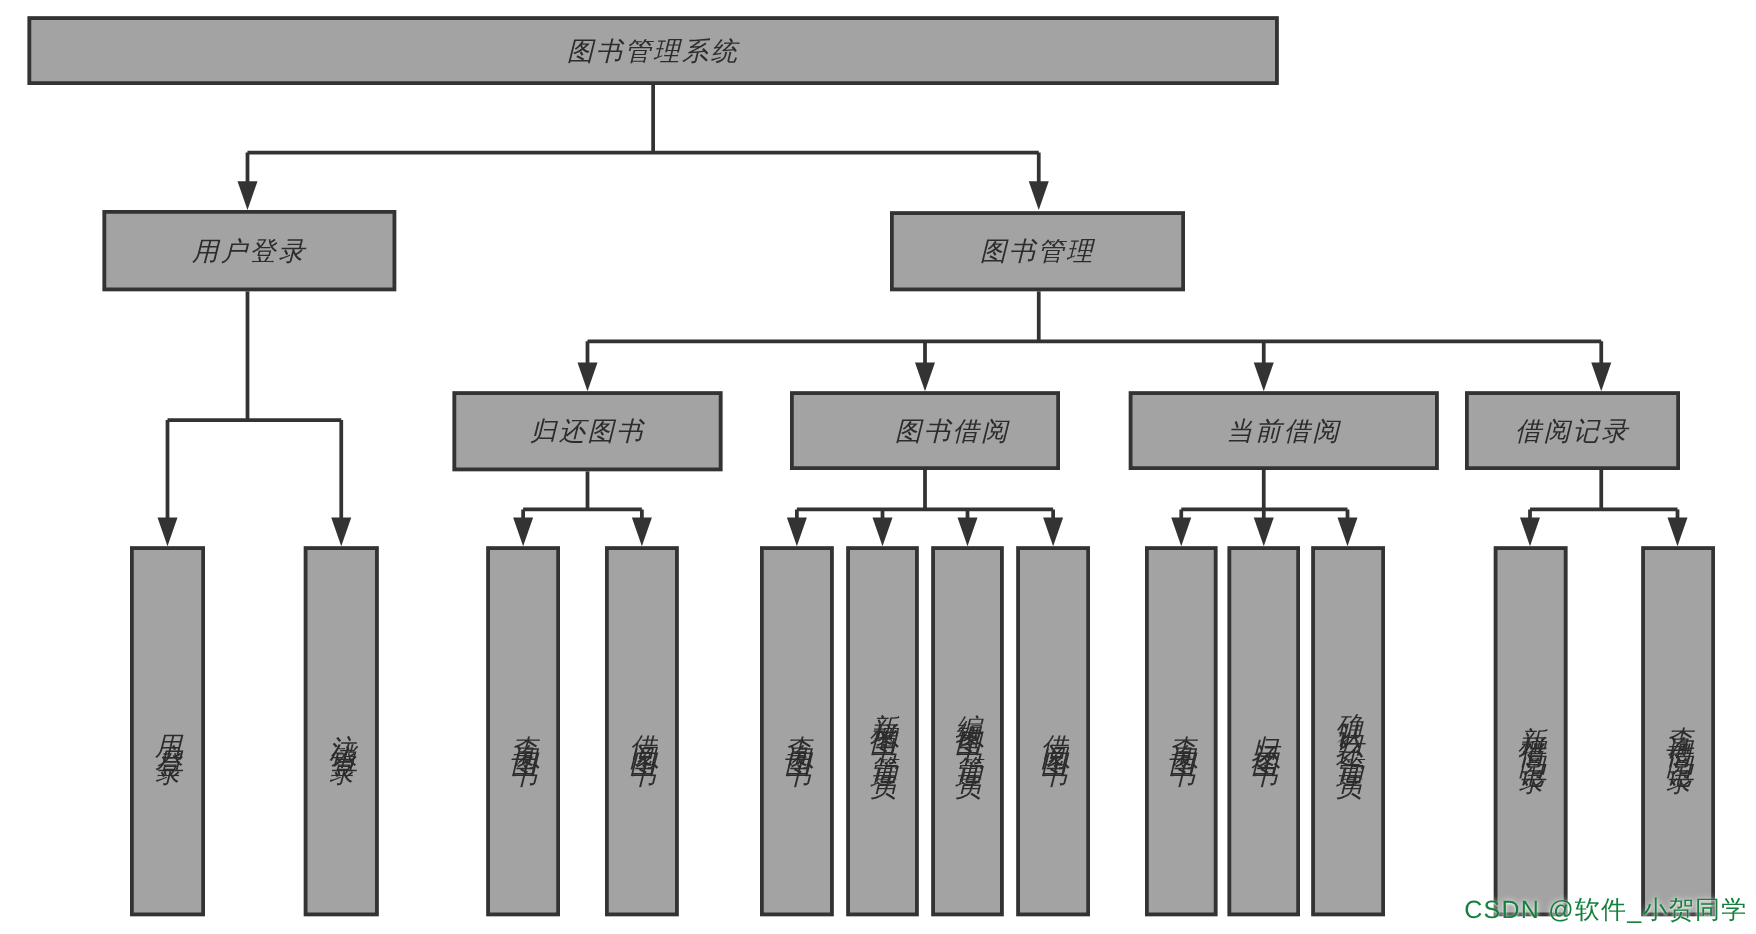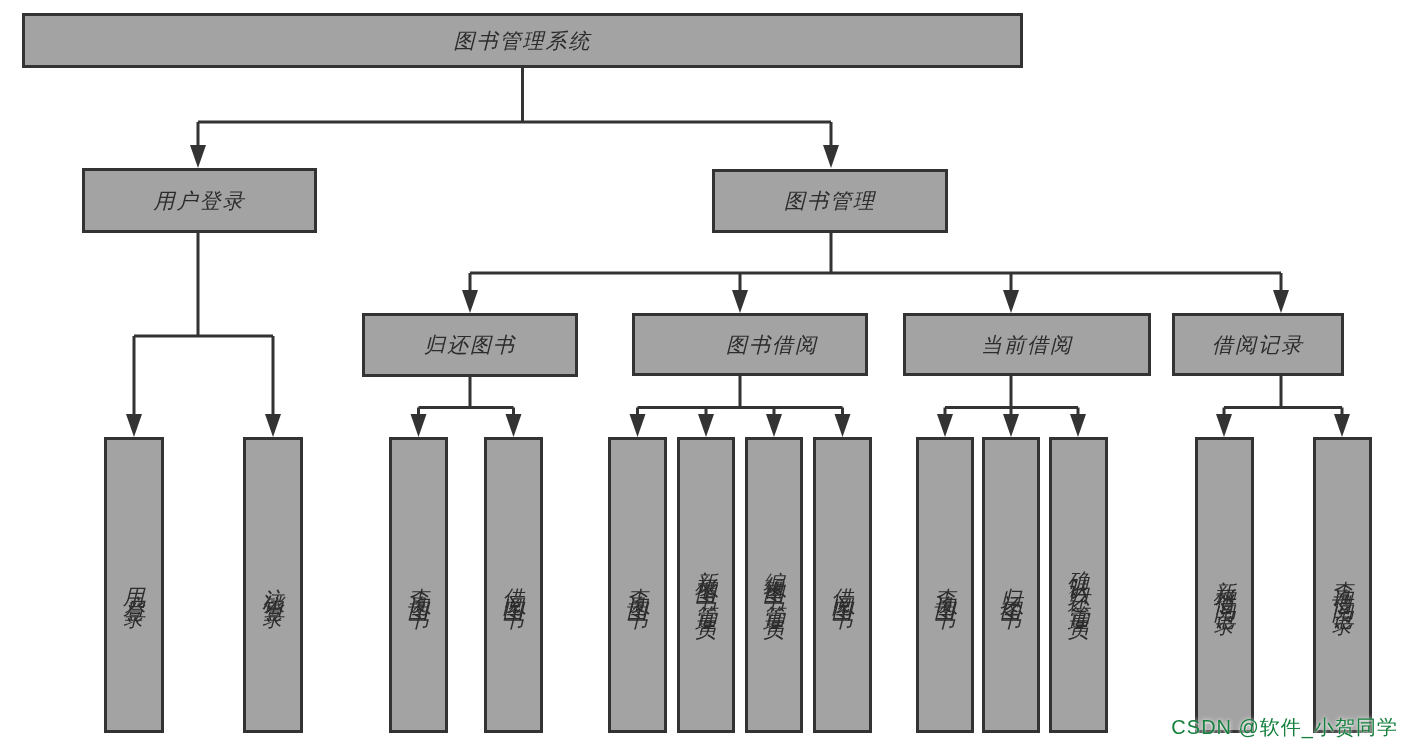--- a/index.html
+++ b/index.html
@@ -93,21 +93,21 @@
     <polygon points="1334,414 1350,414 1342,437"></polygon>
   </g>
 </svg>
 
 <div class="node hnode" style="left:22px; top:13px; width:1001px; height:55px;">图书管理系统</div>
 
 <div class="node hnode" style="left:82px; top:168px; width:235px; height:65px;">用户登录</div>
 <div class="node hnode" style="left:712px; top:169px; width:236px; height:64px;">图书管理</div>
 
 <div class="node hnode" style="left:362px; top:313px; width:216px; height:64px;">归还图书</div>
-<div class="node hnode" style="left:632px; top:313px; width:236px; height:63px;padding-left:44px;">图书借阅</div>
+<div class="node hnode" style="left:632px; top:313px; width:216px; height:63px;padding-left:44px;">图书借阅</div>
 <div class="node hnode" style="left:903px; top:313px; width:248px; height:63px;">当前借阅</div>
 <div class="node hnode" style="left:1172px; top:313px; width:172px; height:63px;">借阅记录</div>
 
 <div class="node vnode" style="left:104px; width:60px;">用户登录</div>
 <div class="node vnode" style="left:243px; width:60px;">注销登录</div>
 
 <div class="node vnode" style="left:389px; width:59px;">查询图书</div>
 <div class="node vnode" style="left:484px; width:59px;">借阅图书</div>
 
 <div class="node vnode" style="left:608px; width:59px;">查询图书</div>

